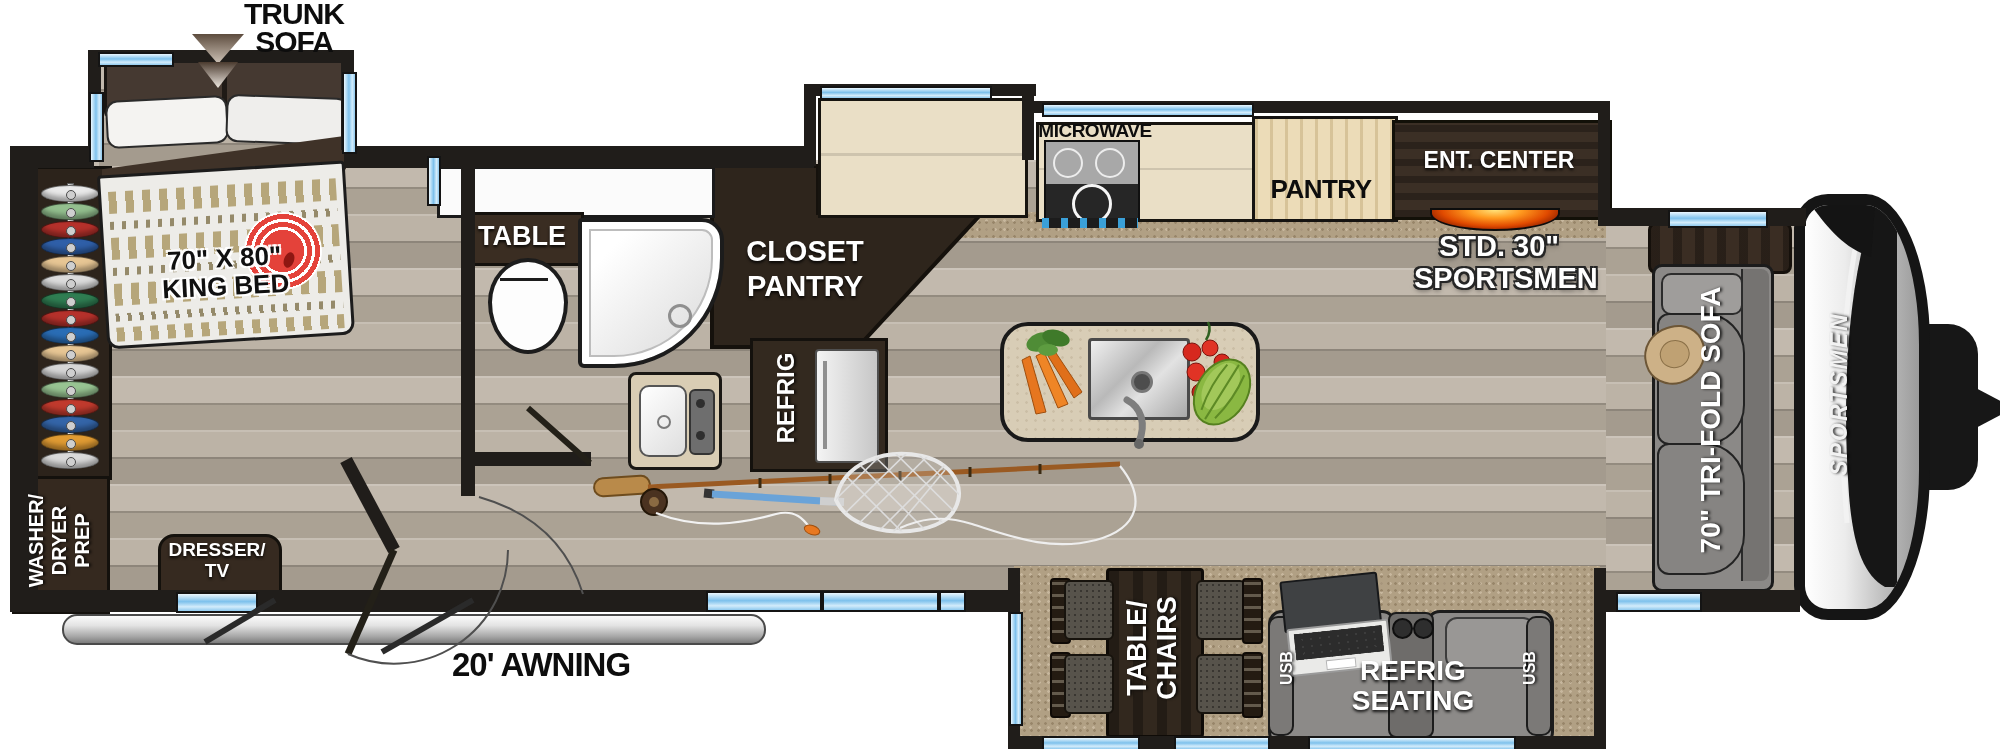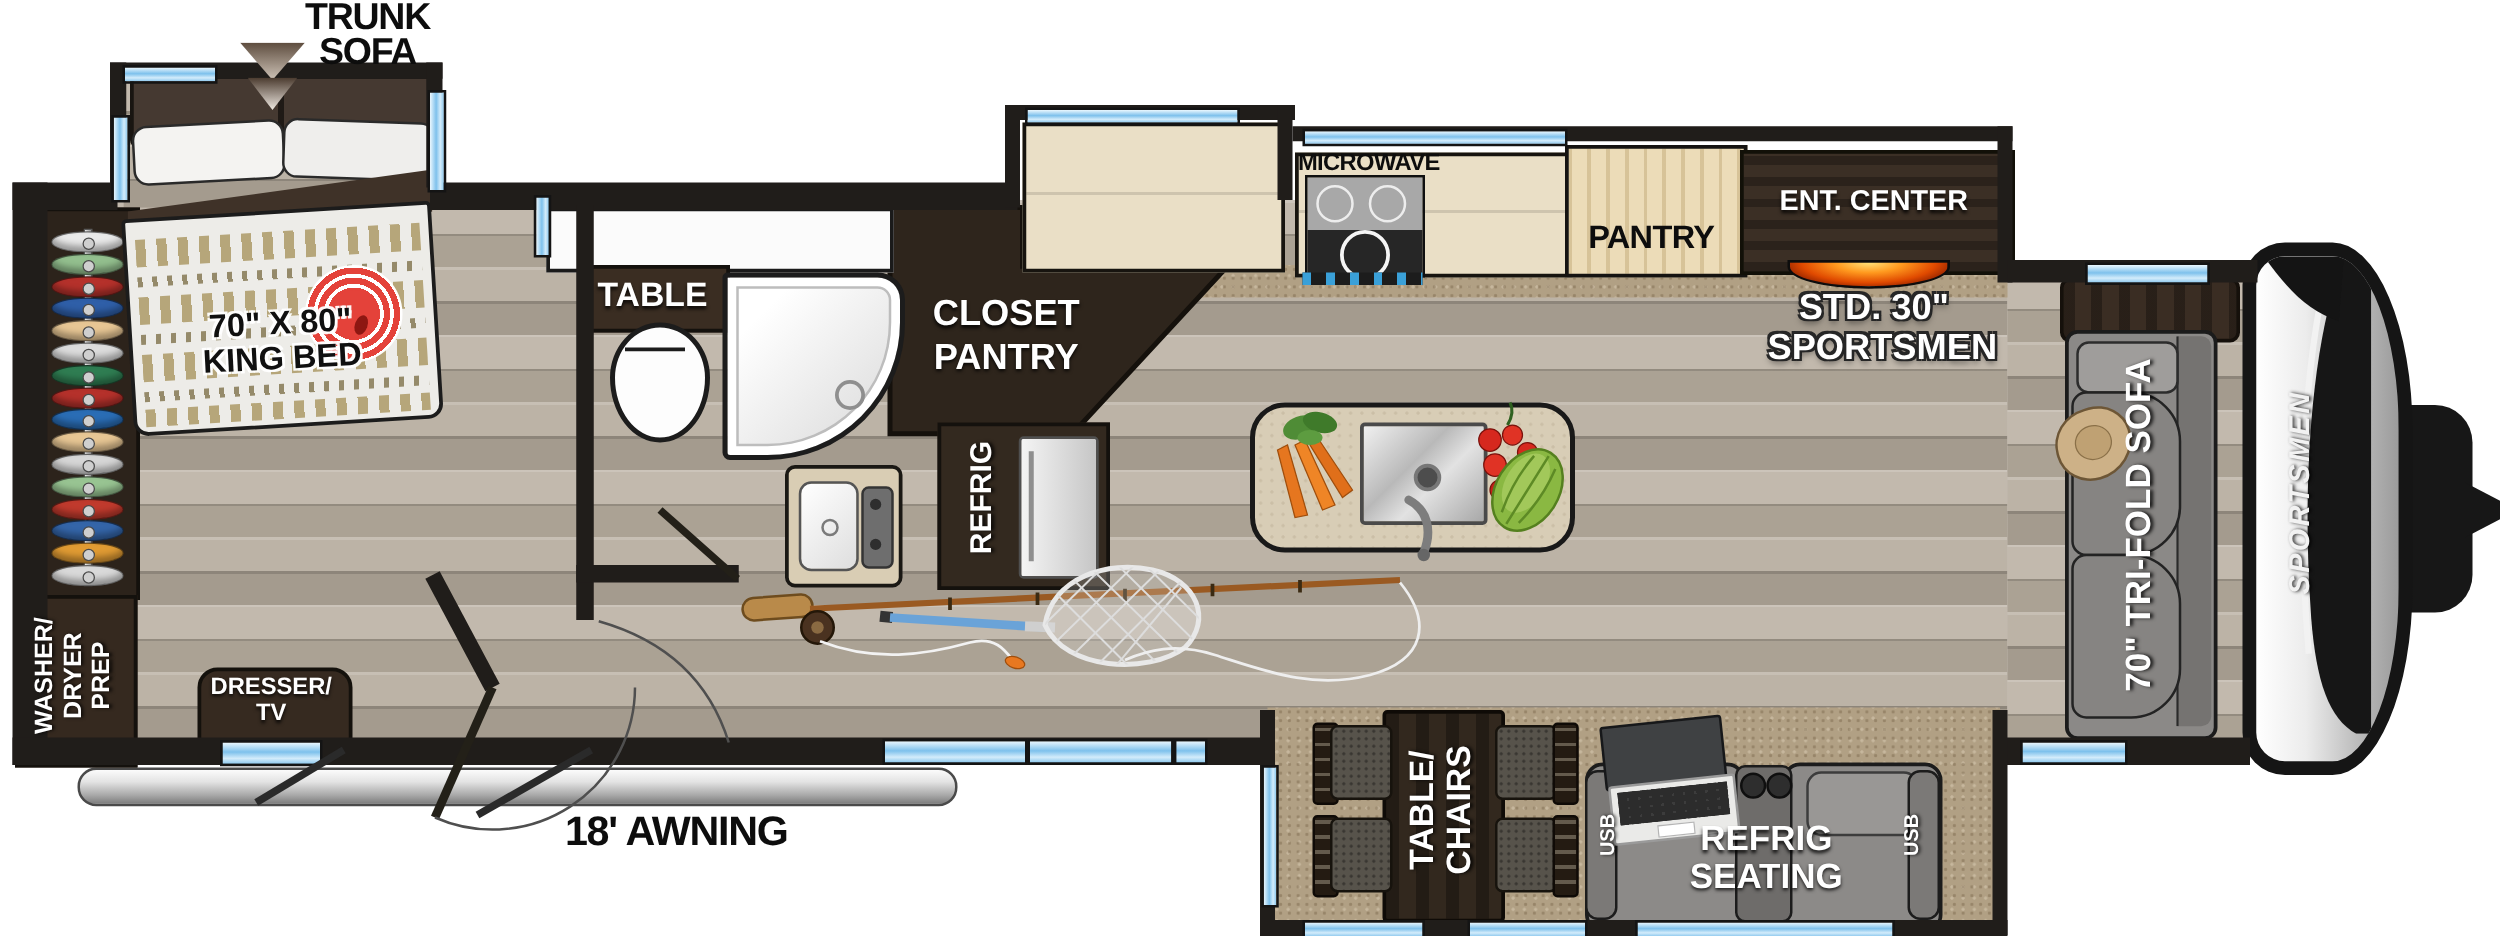--- a/index.html
+++ b/index.html
@@ -58,21 +58,21 @@
   <div class="wood" style="left:99px;top:62px;width:242px;height:104px"></div>
   <div class="carpet" style="left:1014px;top:566px;width:586px;height:176px"></div>
   <div class="carpet" style="left:808px;top:212px;width:798px;height:26px"></div>
 
   <svg class="abs" width="2000" height="749" viewBox="0 0 2000 749" style="left:0;top:0;z-index:2">
     <polygon points="712,166 818,166 818,213 982,213 858,347 712,347" fill="#2e251c" stroke="#15110c" stroke-width="4"></polygon>
   </svg>
 
   <div class="abs" style="left:62px;top:614px;width:700px;height:27px;z-index:1;border:2px solid #4a4a4a;border-radius:15px;
        background:linear-gradient(180deg,#fbfbfb 0%,#e3e3e3 35%,#a8a8a8 75%,#7c7c7c 100%)"></div>
-  <div class="lbl-black" style="left:428px;top:648px;width:226px;font-size:33px;letter-spacing:-1px">18' AWNING</div>
+  <div class="lbl-black" style="left:428px;top:648px;width:226px;font-size:33px;letter-spacing:-1px">20' AWNING</div>
 
   <div class="abs" style="left:192px;top:34px;width:52px;height:30px;z-index:7;clip-path:polygon(0 0,100% 0,50% 100%);
        background:linear-gradient(180deg,#5d4c3e,#cfc4b8)"></div>
   <div class="abs" style="left:198px;top:62px;width:40px;height:26px;z-index:7;clip-path:polygon(0 0,100% 0,50% 100%);
        background:linear-gradient(180deg,#4a3a2e,#efe9e2)"></div>
   <div class="lbl-black" style="left:240px;top:0px;width:108px;font-size:30px;line-height:28px;letter-spacing:-1px">
     <span>TRUNK</span><br>
     <span>SOFA</span>
   </div>
 

